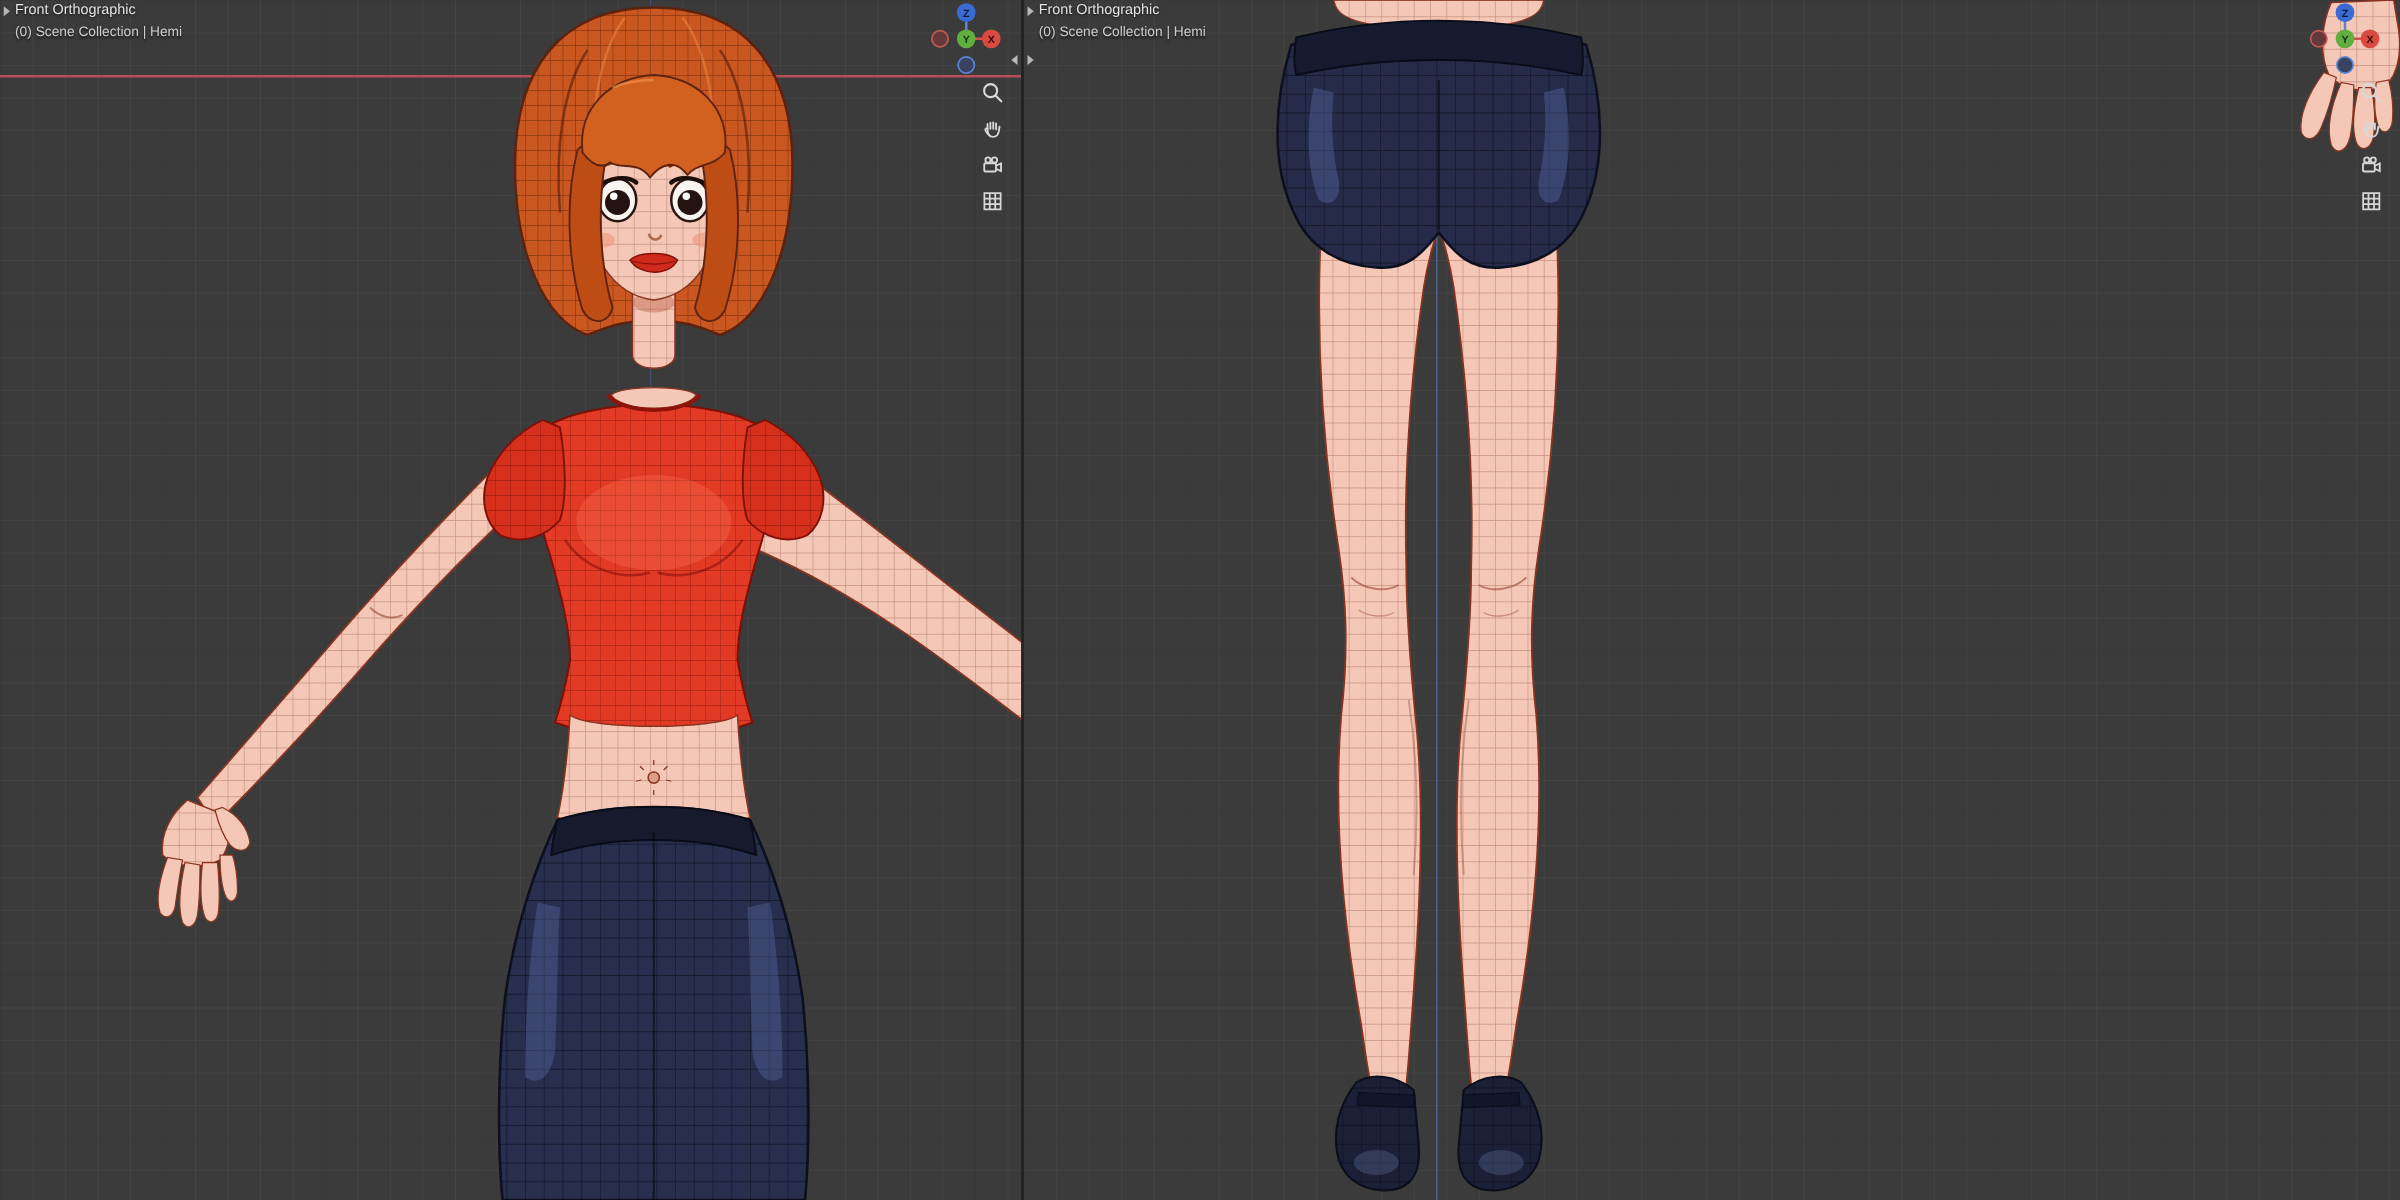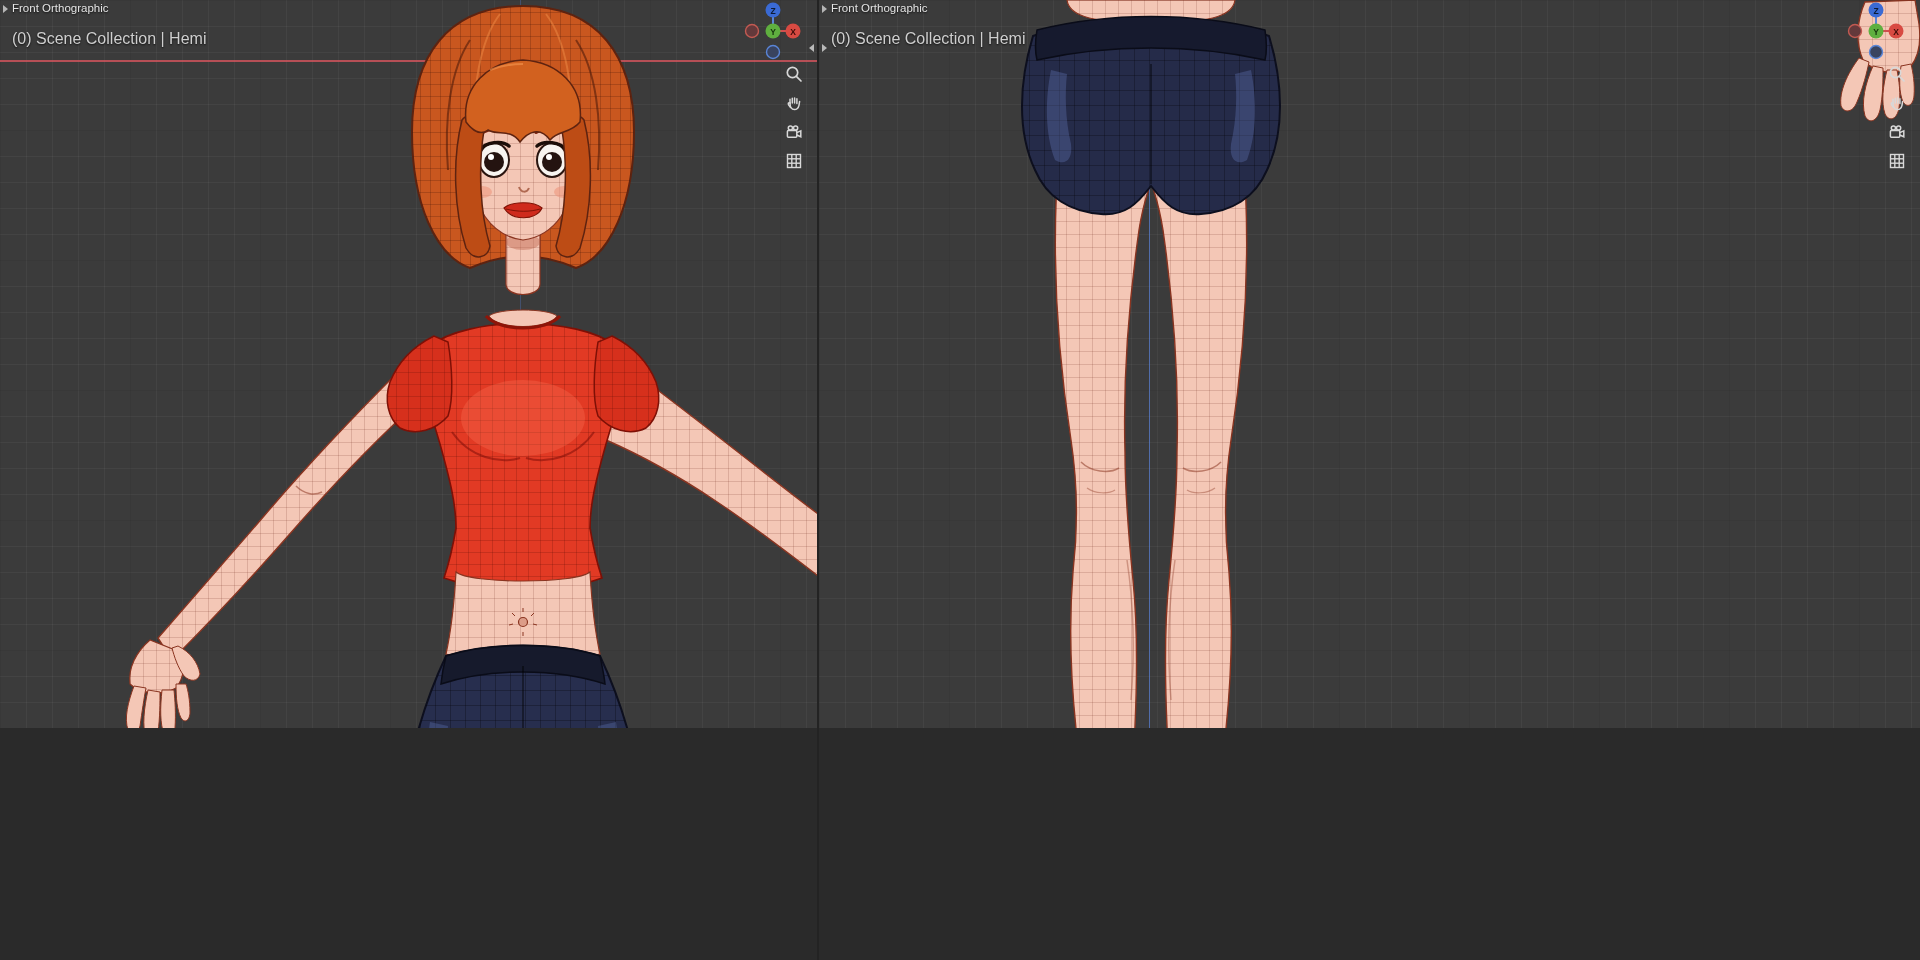--- a/index.html
+++ b/index.html
@@ -2,38 +2,38 @@
 <html><head>
 <meta charset="utf-8">
 <style>
   html,body{margin:0;padding:0;}
   body{
     width:1920px;height:960px;overflow:hidden;position:relative;
     background:#2a2a2a;font-family:"Liberation Sans",sans-serif;
     -webkit-font-smoothing:antialiased;
   }
   .viewport{
-    position:absolute;top:0;height:728px;overflow:hidden;
+    position:absolute;top:0;height:960px;overflow:hidden;
     background-color:#3b3b3b;
     background-image:
       linear-gradient(rgba(0,0,0,0.16) 1px, transparent 1px),
       linear-gradient(90deg, rgba(0,0,0,0.16) 1px, transparent 1px),
       linear-gradient(rgba(255,255,255,0.045) 1px, transparent 1px),
       linear-gradient(90deg, rgba(255,255,255,0.045) 1px, transparent 1px);
     background-size:130px 130px,130px 130px,26px 26px,26px 26px;
   }
   #vp-left{left:0;width:817px;}
   #vp-right{left:819px;width:1101px;}
   .divider{position:absolute;left:817px;top:0;width:2px;height:960px;background:#232323;z-index:50;}
   .divider-handle{position:absolute;left:806px;top:42px;width:24px;height:12px;z-index:51;display:flex;gap:8px;align-items:center;justify-content:center;}
   .tri-left{width:0;height:0;border-top:4px solid transparent;border-bottom:4px solid transparent;border-right:5px solid #b9b9b9;}
   .tri-right{width:0;height:0;border-top:4px solid transparent;border-bottom:4px solid transparent;border-left:5px solid #b9b9b9;}
   .vp-header{position:absolute;top:2px;left:12px;z-index:40;pointer-events:none;}
   .vp-header .line1{font-size:11.5px;color:#e4e4e4;text-shadow:0 1px 2px rgba(0,0,0,0.75);}
-  .vp-header .line2{font-size:16px;color:#cfcfcf;margin-top:16px;text-shadow:0 1px 2px rgba(0,0,0,0.75);}
+  .vp-header .line2{font-size:11px;color:#cfcfcf;margin-top:6px;text-shadow:0 1px 2px rgba(0,0,0,0.75);}
   .corner-arrow{position:absolute;top:5px;left:3px;z-index:40;width:0;height:0;
     border-top:4px solid transparent;border-bottom:4px solid transparent;border-left:5px solid #b5b5b5;}
   .axis-x-line{position:absolute;left:0;right:0;top:60px;height:1.5px;background:rgba(205,84,92,0.85);z-index:5;}
   .axis-z-line{position:absolute;top:0;bottom:0;width:1px;z-index:5;}
   .scene-svg{position:absolute;left:0;top:0;z-index:10;display:block;}
   .nav-gizmo{position:absolute;top:1px;right:14px;z-index:45;}
   .nav-gizmo text{font-family:"Liberation Sans",sans-serif;font-size:8.5px;font-weight:bold;}
   .nav-tools{position:absolute;top:62px;right:11px;z-index:45;display:flex;flex-direction:column;gap:5px;align-items:center;}
   .tool-btn{width:24px;height:24px;border-radius:12px;display:flex;align-items:center;justify-content:center;}
 </style>

